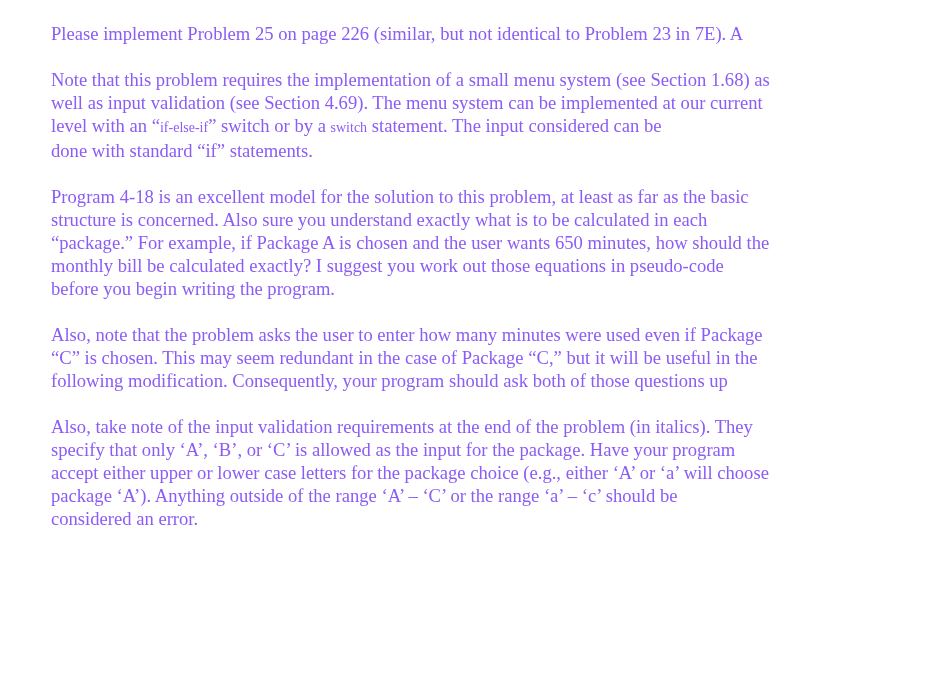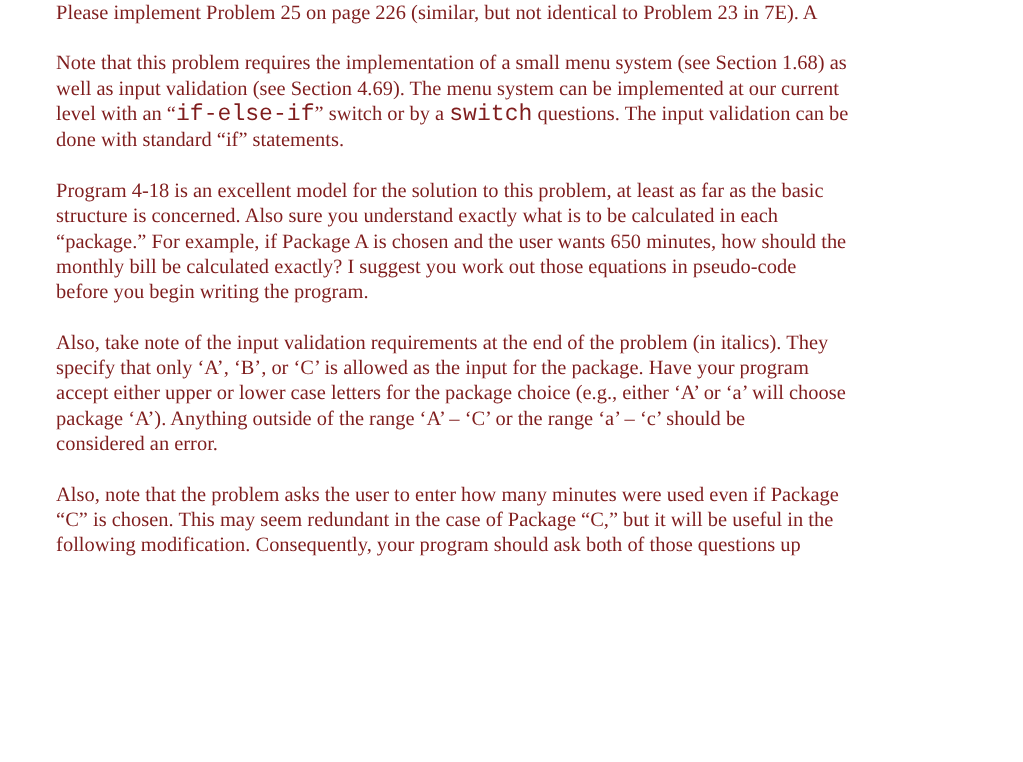--- a/index.html
+++ b/index.html
@@ -9,70 +9,70 @@
     }
     body {
       width: 930px;
       height: 693px;
       overflow: hidden;
       position: relative;
     }
     .page {
       position: absolute;
       left: 51px;
-      top: 0;
+      top: 22px;
       width: 800px;
       font-family: "Liberation Serif", serif;
       font-size: 18.6px;
       line-height: 23px;
-      color: #7f1d1d;
+      color: #8b5cf6;
     }
     .para {
       margin: 0 0 23px 0;
     }
     .line {
       display: block;
       white-space: nowrap;
     }
     .code {
-      font-family: Liberation Mono, monospace;
-      font-size: 21px;
+      font-family: Liberation Serif, serif;
+      font-size: 14px;
     }
   </style>
 </head>
 <body>
 
 <div class="page">
 
   <p class="para">
     <span class="line">Please implement Problem 25 on page 226 (similar, but not identical to Problem 23 in 7E).  A</span>
   </p>
 
   <p class="para">
     <span class="line">Note that this problem requires the implementation of a small menu system (see Section 1.68) as</span>
     <span class="line">well as input validation (see Section 4.69).  The menu system can be implemented at our current</span>
-    <span class="line"><span>level with an “</span><span class="code">if-else-if</span><span>” switch or by a </span><span class="code">switch</span><span> questions.  The input validation can be</span></span>
+    <span class="line"><span>level with an “</span><span class="code">if-else-if</span><span>” switch or by a </span><span class="code">switch</span><span> statement.  The input considered can be</span></span>
     <span class="line">done with standard “if” statements.</span>
   </p>
 
   <p class="para">
     <span class="line">Program 4-18 is an excellent model for the solution to this problem, at least as far as the basic</span>
     <span class="line">structure is concerned.  Also sure you understand exactly what is to be calculated in each</span>
     <span class="line">“package.”  For example, if Package A is chosen and the user wants 650 minutes, how should the</span>
     <span class="line">monthly bill be calculated exactly?  I suggest you work out those equations in pseudo-code</span>
     <span class="line">before you begin writing the program.</span>
   </p>
 
   <p class="para">
+    <span class="line">Also, note that the problem asks the user to enter how many minutes were used even if Package</span>
+    <span class="line">“C” is chosen.  This may seem redundant in the case of Package “C,” but it will be useful in the</span>
+    <span class="line">following modification.  Consequently, your program should ask both of those questions up</span>
+  </p>
+
+  <p class="para">
     <span class="line">Also, take note of the input validation requirements at the end of the problem (in italics).  They</span>
     <span class="line">specify that only ‘A’, ‘B’, or ‘C’ is allowed as the input for the package.  Have your program</span>
     <span class="line">accept either upper or lower case letters for the package choice (e.g., either ‘A’ or ‘a’ will choose</span>
     <span class="line">package ‘A’).  Anything outside of the range ‘A’ – ‘C’ or the range ‘a’ – ‘c’ should be</span>
     <span class="line">considered an error.</span>
   </p>
 
-  <p class="para">
-    <span class="line">Also, note that the problem asks the user to enter how many minutes were used even if Package</span>
-    <span class="line">“C” is chosen.  This may seem redundant in the case of Package “C,” but it will be useful in the</span>
-    <span class="line">following modification.  Consequently, your program should ask both of those questions up</span>
-  </p>
-
 </div>
 
 </body></html>

